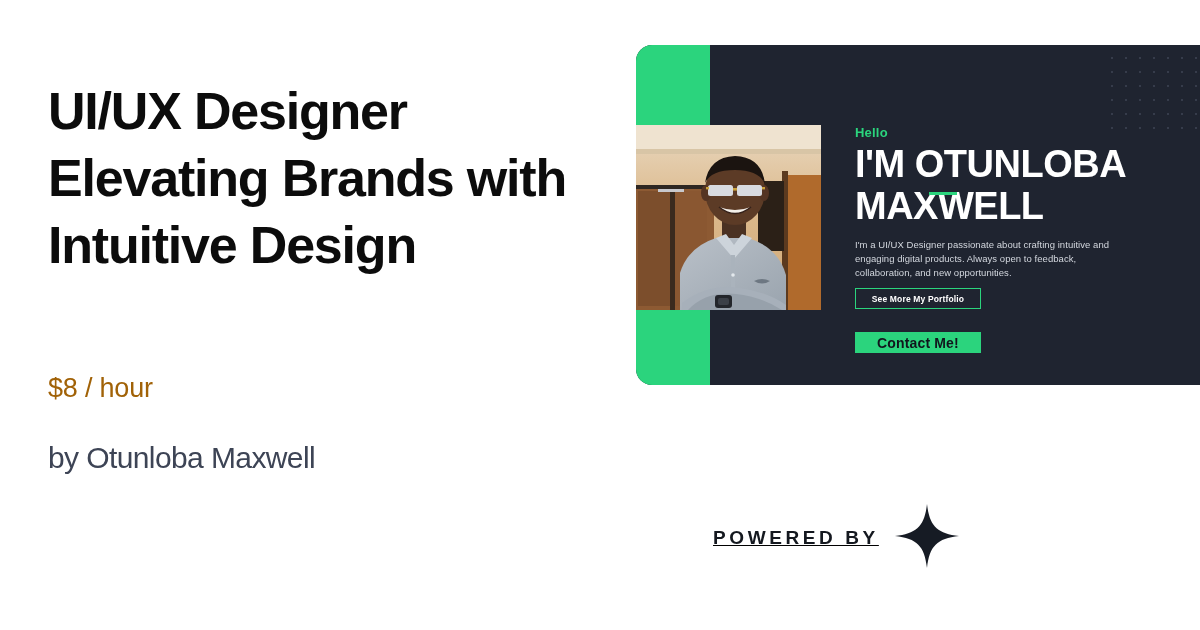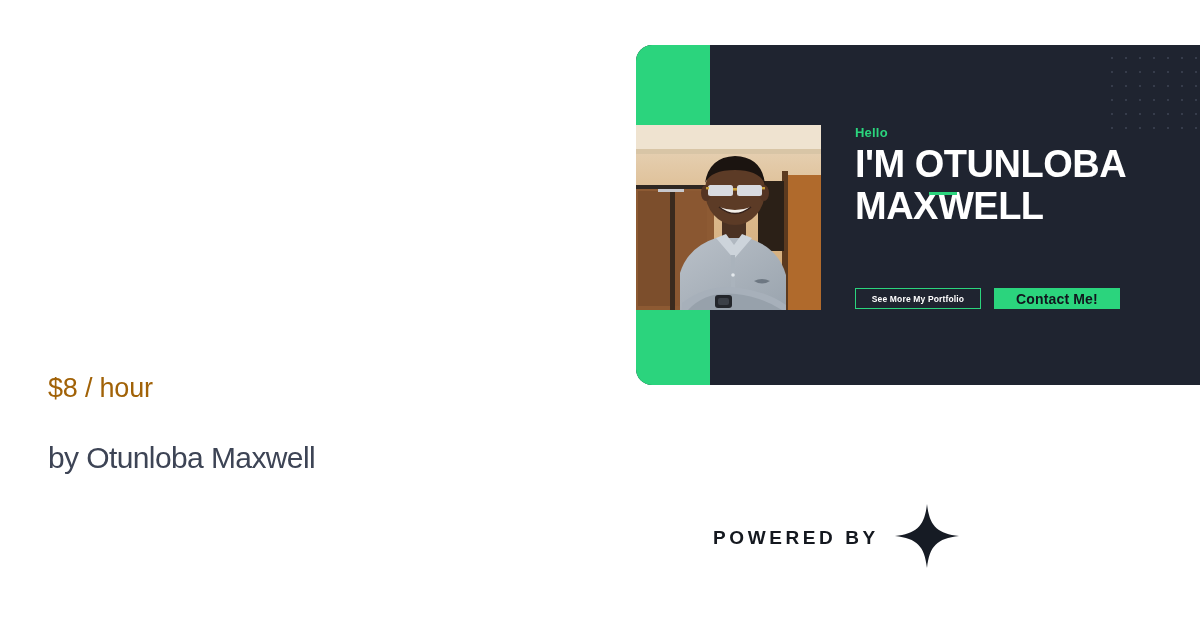--- a/index.html
+++ b/index.html
@@ -183,21 +183,22 @@
     line-height: 14px;
     color: #d3d7de;
     letter-spacing: 0.05px;
   }
 
   .card-buttons {
     position: absolute;
     left: 0;
     top: 243px;
     display: flex;
-    gap: 13px;
+    gap: 23px;
+    flex-direction: column;
   }
 
   .btn-outline {
     width: 126px;
     height: 21px;
     border: 1.5px solid #2bd47d;
     background: transparent;
     color: #ffffff;
     font-family: "Liberation Sans", sans-serif;
     font-size: 8.5px;
@@ -227,20 +228,21 @@
 
   
   .powered {
     position: absolute;
     left: 713px;
     top: 512px;
     display: flex;
     align-items: center;
     gap: 14px;
     height: 52px;
+    text-decoration: underline;
   }
 
   .powered-label {
     font-size: 19px;
     font-weight: 700;
     letter-spacing: 3.6px;
     color: #14181f;
   }
 
   .contra-mark { display: block; }
@@ -254,20 +256,21 @@
     line-height: 1;
     margin-left: 4px;
     margin-top: -4px;
   }
 </style>
 </head>
 <body>
 
 <div class="left-col">
 
+  <h1 class="headline">UI/UX Designer Elevating Brands with Intuitive Design</h1>
 
   <div class="price">$8 / hour</div>
 
   <div class="byline">by Otunloba Maxwell</div>
 
 </div>
 
 <div class="card">
 
   <div class="card-dotgrid"></div>
@@ -348,20 +351,21 @@
   </div>
 
   <div class="card-content">
     <div class="hello">Hello</div>
 
     <div class="card-name">
       <span>I'M OTUNLOBA</span>
       <span class="line2">MAXWELL</span>
     </div>
 
+    <div class="card-desc">I'm a UI/UX Designer passionate about crafting intuitive and engaging digital products. Always open to feedback, collaboration, and new opportunities.</div>
 
     <div class="card-buttons">
       <button class="btn-outline">See More My Portfolio</button>
       <button class="btn-solid">Contact Me!</button>
     </div>
   </div>
 
   <div class="accent-line"></div>
 </div>
 

